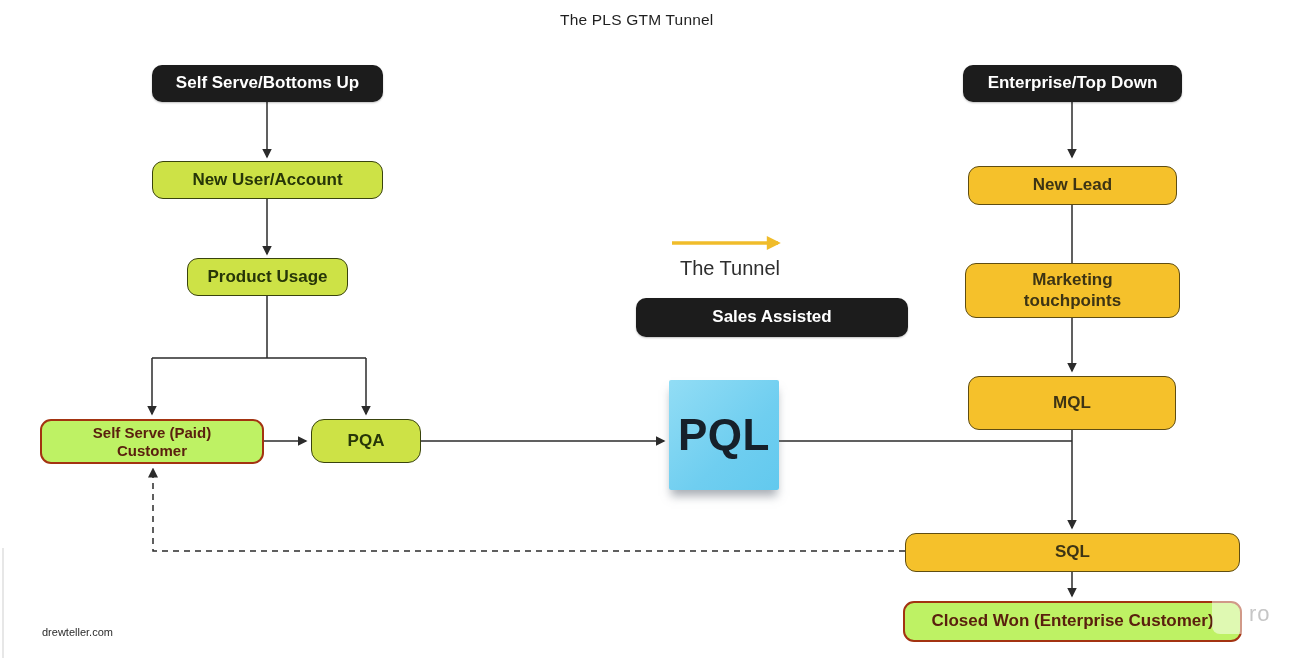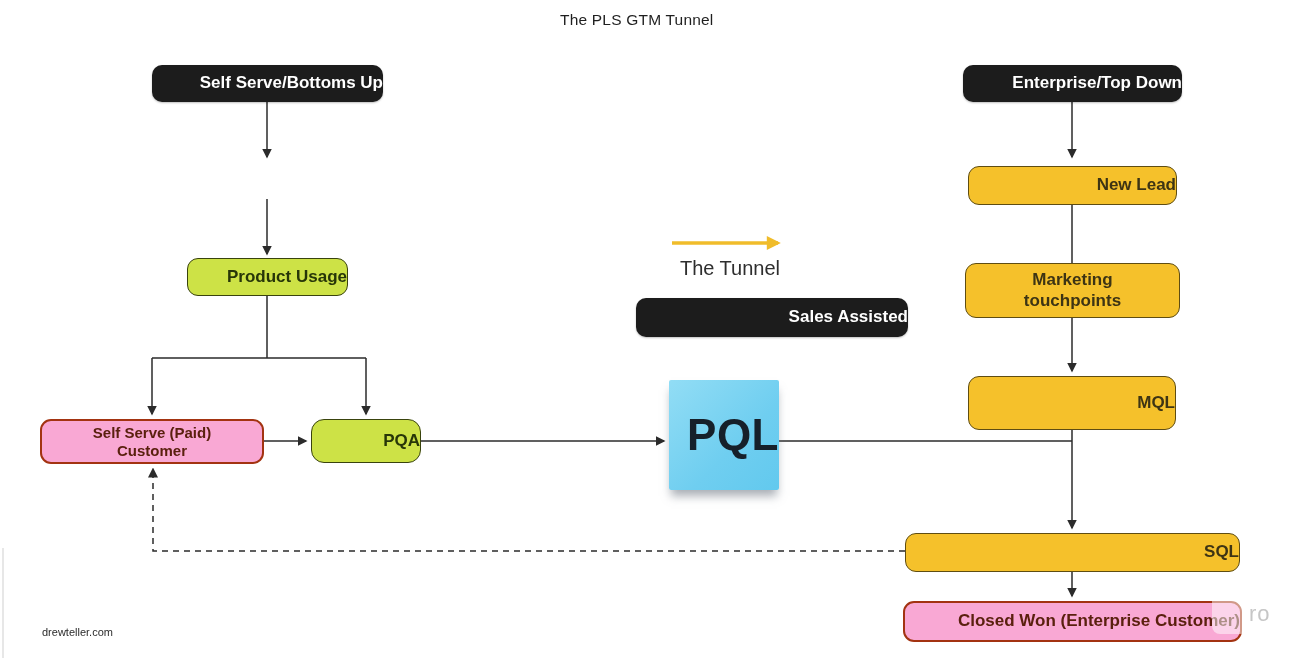--- a/index.html
+++ b/index.html
@@ -6,27 +6,27 @@
   .canvas{
     position:relative;width:1292px;height:658px;background:#ffffff;overflow:hidden;
     font-family:"Liberation Sans","DejaVu Sans",sans-serif;
   }
   .connector-layer{position:absolute;left:0;top:0;pointer-events:none;}
   .board-title{
     position:absolute;left:560px;top:11px;width:340px;text-align:left;
     font-size:15.5px;color:#1f1f1f;letter-spacing:.2px;
   }
   .node{
-    position:absolute;box-sizing:border-box;display:flex;align-items:center;justify-content:flex-end;
+    position:absolute;box-sizing:border-box;display:flex;align-items:center;justify-content:center;
     text-align:center;font-weight:700;font-size:17px;line-height:1.2;border-radius:11px;
   }
   .black-pill{background:#1c1c1c;color:#ffffff;border-radius:10px;box-shadow:0 1px 2px rgba(0,0,0,.25);}
   .green{background:#cde246;border:1.5px solid #39430d;color:#273608;}
   .yellow{background:#f5c12b;border:1.5px solid #5f4d12;color:#3d3414;}
-  .red{background:#f9a8d4;border:2px solid #a33311;color:#5a200e;}
+  .red{background:#bef264;border:2px solid #a33311;color:#5a200e;}
   .small-label{font-size:15px;}
   .sticky{
     background:linear-gradient(135deg,#92ddf5 0%,#6fcef0 60%,#62c9ee 100%);
     color:#16202a;border-radius:2px;
     box-shadow:0 8px 9px -2px rgba(100,110,122,.55);
   }
   .sticky .pql-text{font-size:44px;font-weight:800;letter-spacing:.5px;}
   .tunnel-label{
     position:absolute;left:660px;top:257px;width:140px;text-align:center;
     font-size:20px;color:#2e2e2e;font-weight:400;
@@ -76,20 +76,23 @@
 
     <path d="M672,243 H778" stroke="#f0bc2a" stroke-width="3.5" fill="none" marker-end="url(#arrYellow)"></path>
   </svg>
 
   <div class="board-title">The PLS GTM Tunnel</div>
 
   <div class="node black-pill" style="left:152px;top:65px;width:231px;height:37px">
     <span>Self Serve/Bottoms Up</span>
   </div>
 
+  <div class="node green" style="left:152px;top:161px;width:231px;height:38px">
+    <span>New User/Account</span>
+  </div>
 
   <div class="node green" style="left:187px;top:258px;width:161px;height:38px">
     <span>Product Usage</span>
   </div>
 
   <div class="node red small-label" style="left:40px;top:419px;width:224px;height:45px;padding:0 30px">
     <span>Self Serve (Paid) Customer</span>
   </div>
 
   <div class="node green" style="left:311px;top:419px;width:110px;height:44px;border-radius:13px">

